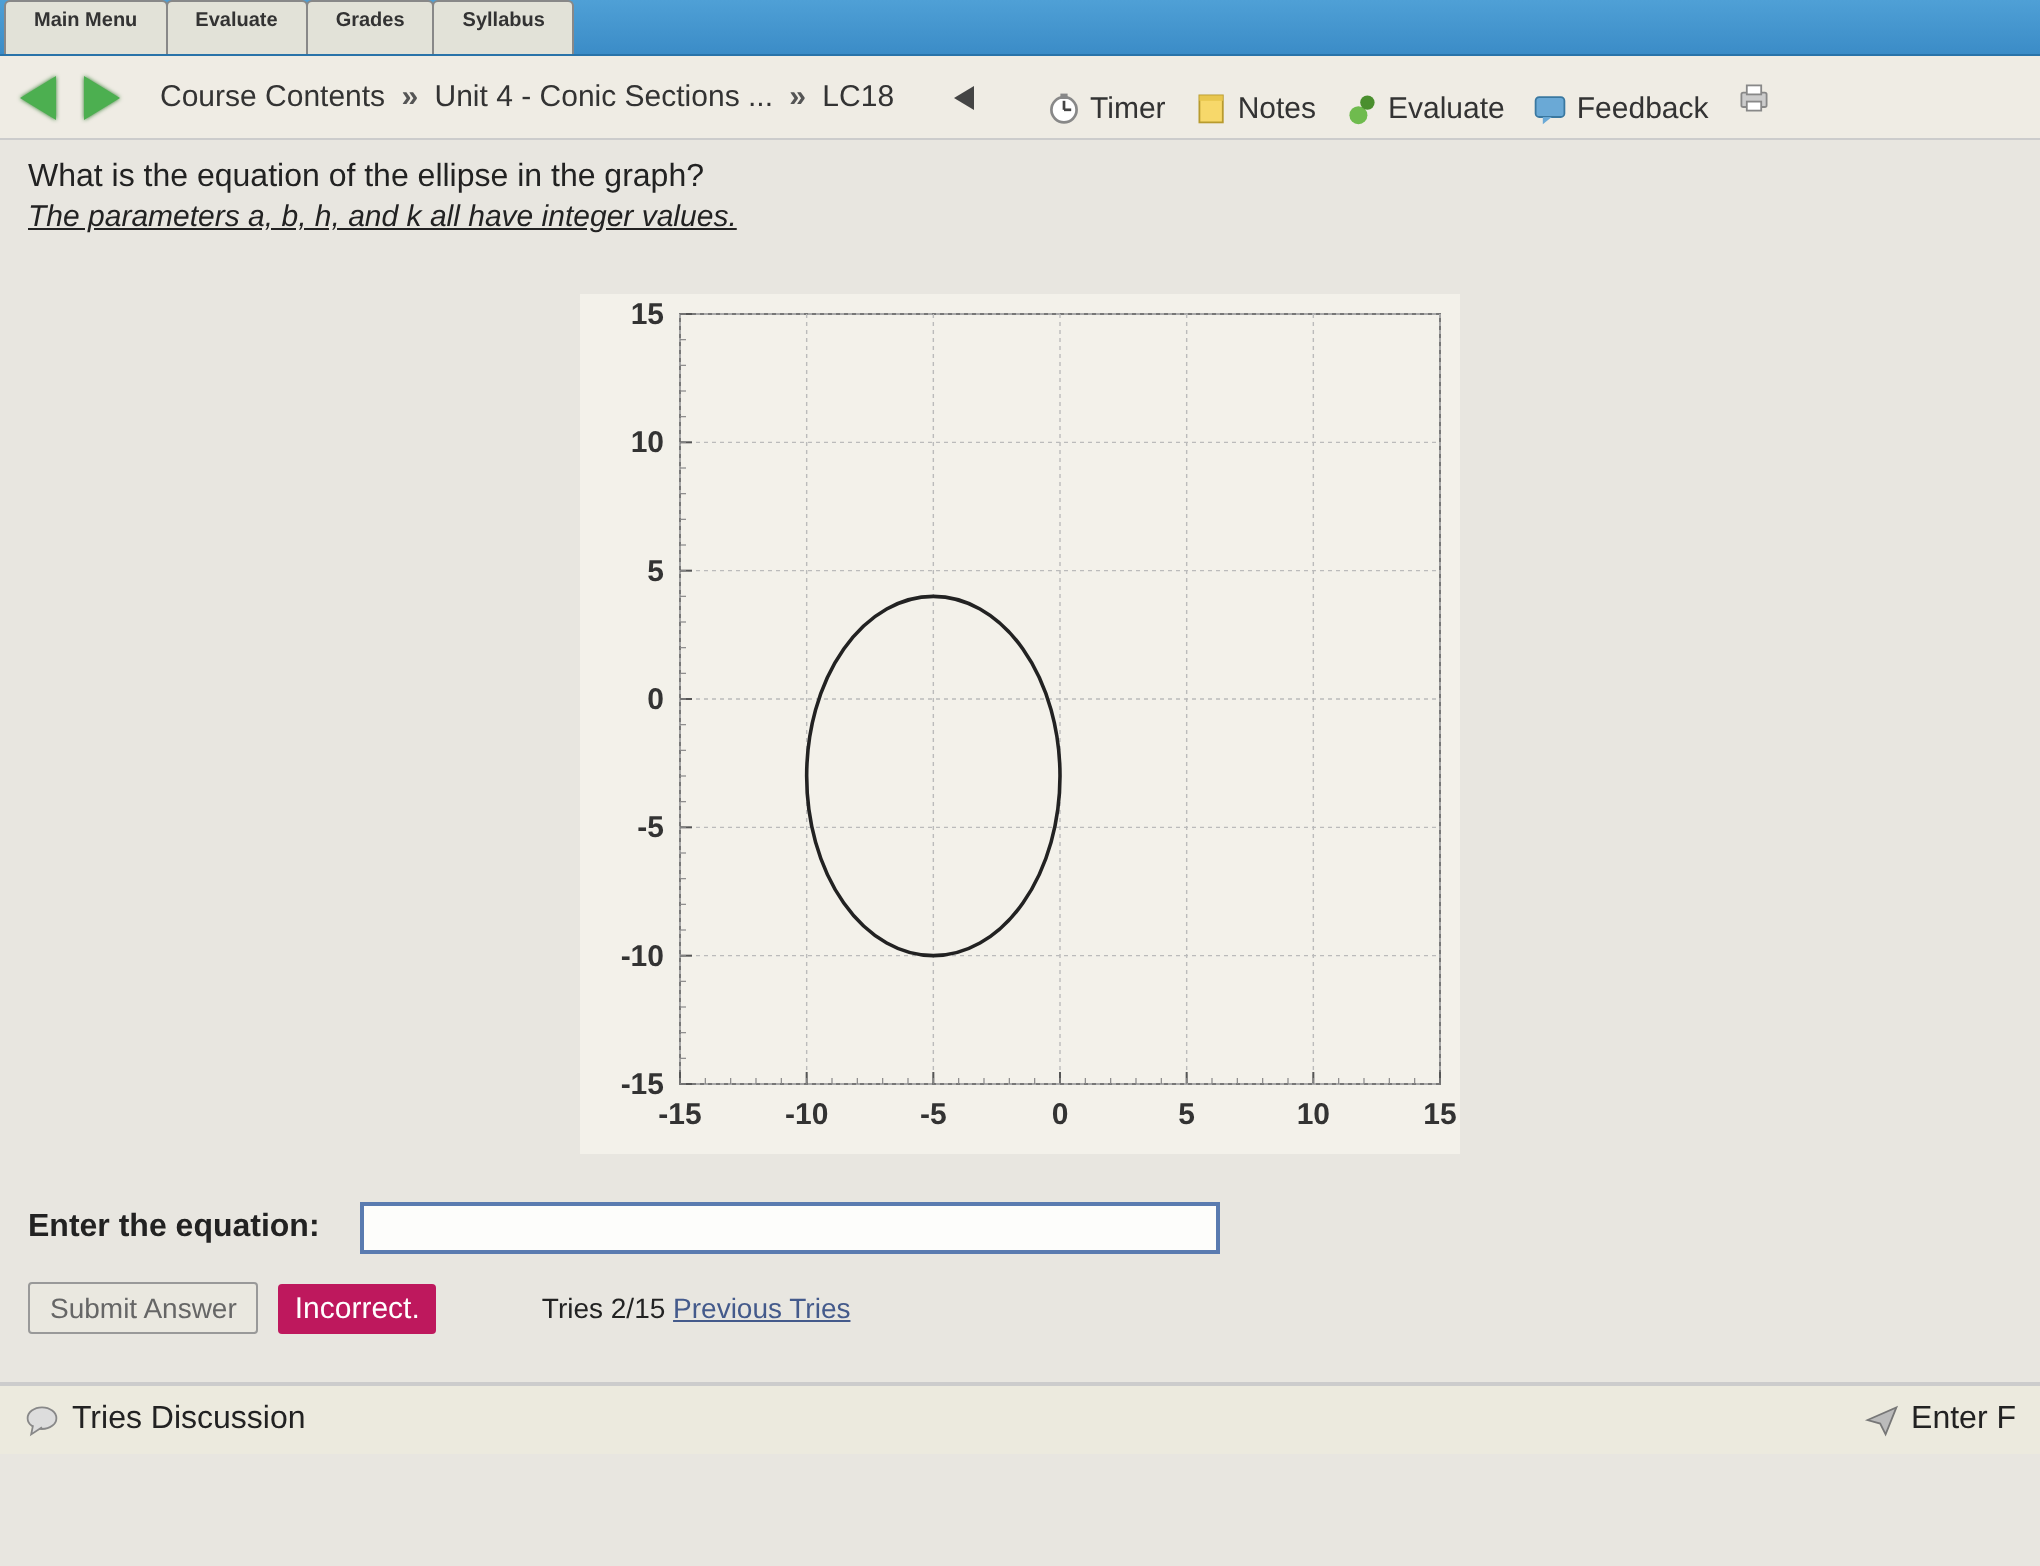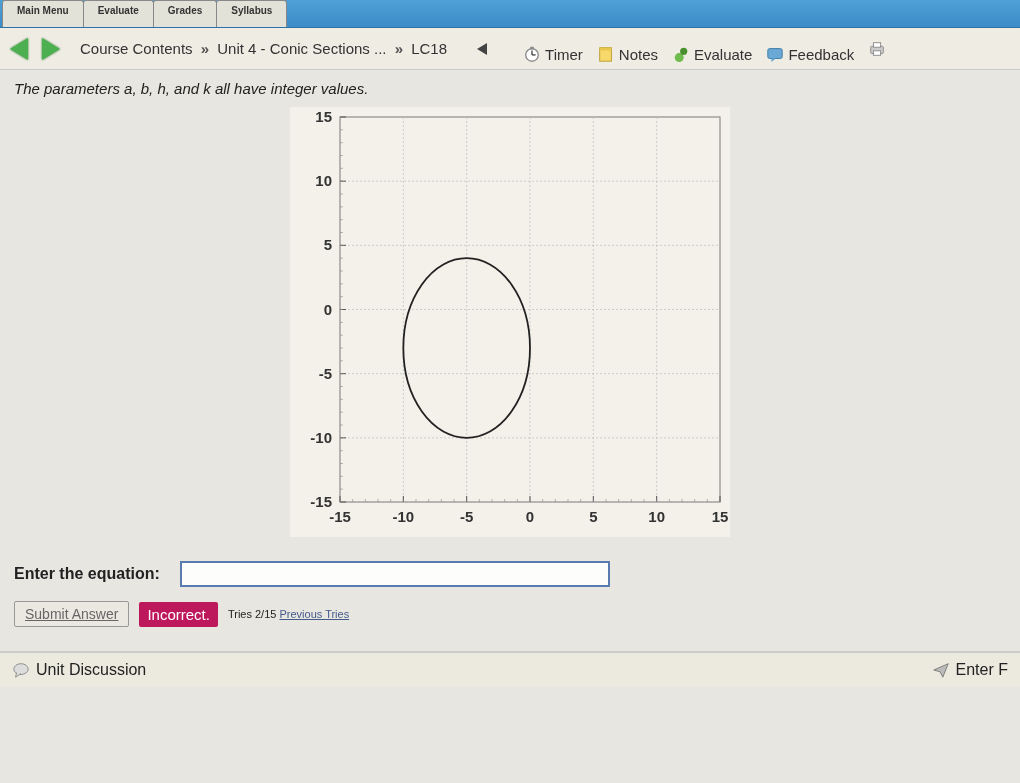--- a/index.html
+++ b/index.html
@@ -43,21 +43,21 @@
     .triangle-left { border-style: solid; border-width: 11px 18px 11px 0; border-color: transparent #4caf50 transparent transparent; display:inline-block; filter:drop-shadow(0 0 1px #2c7a2c);}
     .triangle-right { border-style: solid; border-width: 11px 0 11px 18px; border-color: transparent transparent transparent #4caf50; display:inline-block; filter:drop-shadow(0 0 1px #2c7a2c);}
     .breadcrumb { font-size: 15px; color: #333; margin-left: 6px; }
     .breadcrumb .sep { color: #555; margin: 0 4px; font-weight: bold;}
     .tool-right { display: flex; align-items: center; gap: 14px; margin-left: 30px; font-size: 15px; color: #333;}
     .tool-item { display: flex; align-items: center; gap: 4px; cursor: pointer; margin-top: 11px;}
     .small-triangle-left { border-style: solid; border-width: 6px 10px 6px 0; border-color: transparent #444 transparent transparent; display:inline-block;}
     .icon-box { width:18px; height:18px; display:inline-block; }
     .content { padding: 10px 14px; }
     .question { font-size: 16px; margin-bottom: 2px;}
-    .subtext { font-size: 15px; font-style: italic; color: #222; margin-bottom: 10px;}
+    .subtext { font-size: 15px; font-style: italic; color: #222; margin-bottom: 30px; text-decoration: underline;}
     .graph-wrap { display:flex; justify-content:center; margin-bottom: 24px;}
     svg.graph { background: #f3f1ea; }
     .axis-label { font: 15px Arial; fill: #333; font-weight: bold;}
     .enter-row { display:flex; align-items:center; gap:20px; margin: 14px 0;}
     .enter-row label { font-size: 16px; font-weight: bold;}
     .answer-input {
       width: 430px; height: 26px;
       border: 2px solid #5a7bb0;
       background: #fdfdfb;
       padding: 2px 6px;
@@ -65,31 +65,30 @@
     }
     .submit-row { display:flex; align-items:center; gap: 10px; margin: 8px 0 14px;}
     .submit-btn {
       background: #eae8e0;
       border: 1px solid #999;
       padding: 4px 10px;
       font-size: 14px;
       color: #666;
       cursor: pointer;
       border-radius: 2px;
-      text-decoration: underline;
     }
     .incorrect {
       background: #be185d;
       color: #fff;
       font-weight: normal;
       padding: 4px 8px;
       font-size: 15px;
       border-radius: 2px;
     }
-    .tries { font-size: 11px; }
+    .tries { font-size: 14px; margin-left: 43px; }
     .prev-link { color: #445a8b; text-decoration: underline; cursor:pointer;}
     .footer-bar {
       border-top: 2px solid #ccc;
       padding: 8px 12px;
       display:flex;
       justify-content: space-between;
       align-items:center;
       background:#eceade;
       font-size: 16px;
     }
@@ -150,20 +149,21 @@
     </span>
     <svg class="icon-box" viewBox="0 0 20 20">
         <rect x="3" y="7" width="14" height="8" rx="1" fill="#ccc" stroke="#888"></rect>
         <rect x="6" y="3" width="8" height="5" fill="#fff" stroke="#888"></rect>
         <rect x="6" y="12" width="8" height="5" fill="#fff" stroke="#888"></rect>
       </svg>
   </div>
 </div>
 
 <div class="content">
+  <div class="question">What is the equation of the ellipse in the graph?</div>
   <div class="subtext">The parameters a, b, h, and k all have integer values.</div>
 
   <div class="graph-wrap">
     <svg class="graph" width="440" height="430" viewBox="0 0 440 430" id="graph-svg">
         <rect x="50" y="10" width="380" height="385" fill="none" stroke="#777" stroke-width="1"></rect>
         <line x1="50" y1="10" x2="50" y2="395" stroke="#bbb" stroke-width="0.7" stroke-dasharray="2,2"></line>
         <line x1="50" y1="395" x2="50" y2="389" stroke="#555"></line>
         <text x="50" y="415" text-anchor="middle" class="axis-label">-15</text>
         <line x1="113.33333333333333" y1="10" x2="113.33333333333333" y2="395" stroke="#bbb" stroke-width="0.7" stroke-dasharray="2,2"></line>
         <line x1="113.33333333333333" y1="395" x2="113.33333333333333" y2="389" stroke="#555"></line>
@@ -284,21 +284,21 @@
     </span>
   </div>
 </div>
 
 <div class="footer-bar">
   <div class="post-disc">
     <svg class="icon-box" viewBox="0 0 20 20">
         <ellipse cx="10" cy="9" rx="8" ry="6" fill="#ddd" stroke="#888"></ellipse>
         <path d="M5 13 L4 18 L10 14" fill="#ddd" stroke="#888"></path>
       </svg>
-    <span>Unit Discussion</span>
+    <span>Tries Discussion</span>
   </div>
   <div class="post-disc">
     <svg class="icon-box" viewBox="0 0 20 20">
         <path d="M2 10 L18 3 L12 18 L9 12 Z" fill="#bbb" stroke="#777"></path>
       </svg>
     <span>Enter F</span>
   </div>
 </div>
 
 </body></html>

